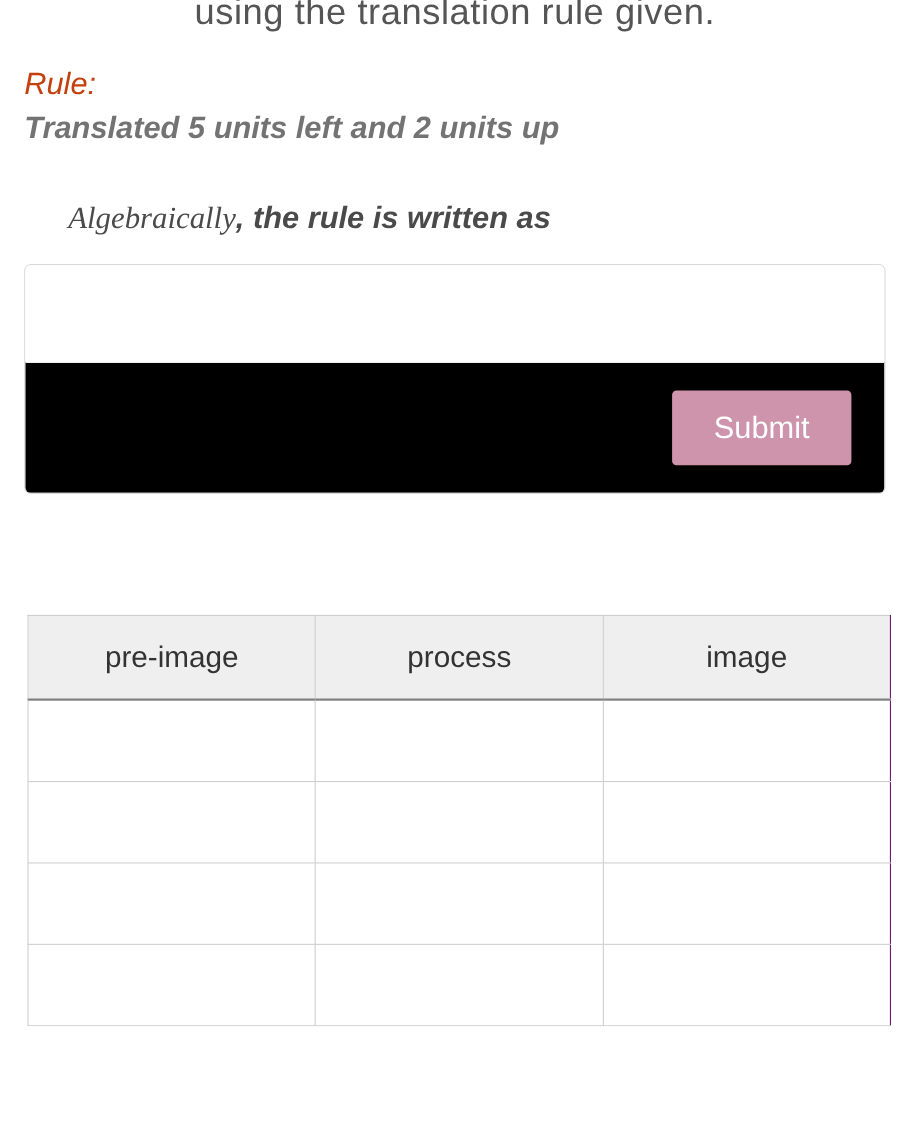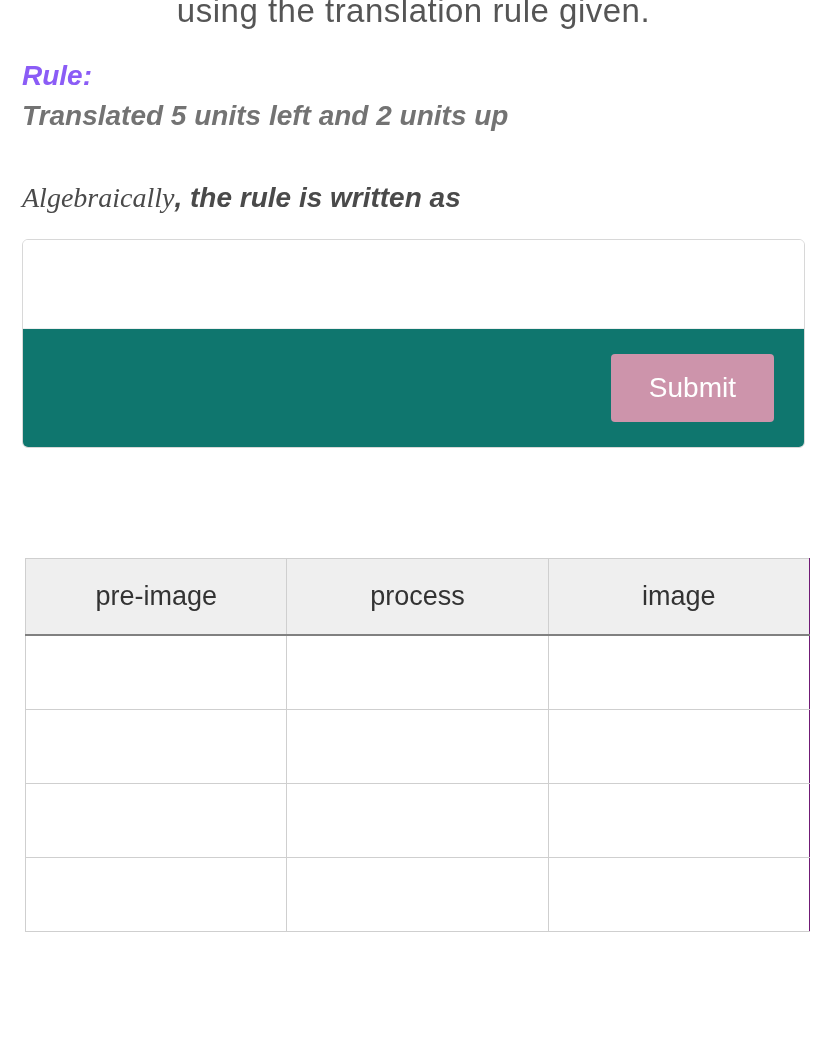--- a/index.html
+++ b/index.html
@@ -20,36 +20,37 @@
       text-align: center;
       padding: 0 20px 30px 20px;
       letter-spacing: 0.5px;
       margin-top: -8px;
     }
     .section {
       padding: 0 22px;
     }
     .rule-label {
       font-size: 28px;
-      font-weight: 700;
+      font-weight: 400;
       font-style: italic;
-      color: #8b5cf6;
+      color: #c2410c;
       margin-bottom: 8px;
     }
     .rule-text {
       font-size: 28px;
       font-weight: 700;
       font-style: italic;
       color: #737373;
       margin-bottom: 50px;
     }
     .algebra-line {
       font-size: 28px;
       color: #4a4a4a;
       margin-bottom: 25px;
+      margin-left: 40px;
     }
     .algebra-word {
       font-family: Georgia, "Times New Roman", serif;
       font-style: italic;
       font-weight: 400;
     }
     .algebra-rest {
       font-weight: 700;
       font-style: italic;
     }
@@ -62,21 +63,21 @@
     .answer-input {
       width: 100%;
       height: 88px;
       border: none;
       outline: none;
       font-size: 24px;
       padding: 0 20px;
       background: #ffffff;
     }
     .answer-footer {
-      background: #0f766e;
+      background: #000000;
       padding: 25px 30px;
       display: flex;
       justify-content: flex-end;
       border-top: 1px solid #eee;
     }
     .submit-btn {
       background: #cd94ab;
       color: #ffffff;
       border: none;
       font-size: 28px;

